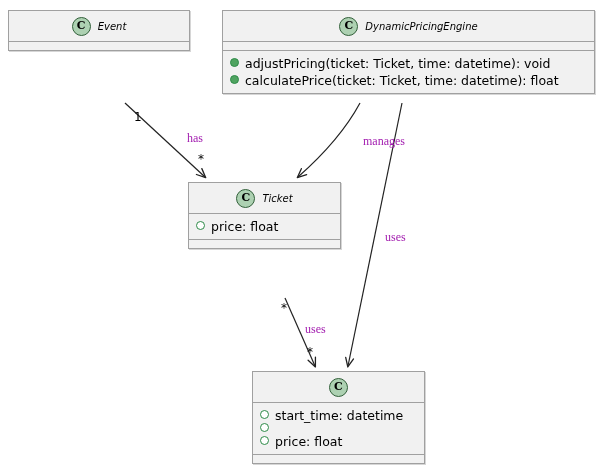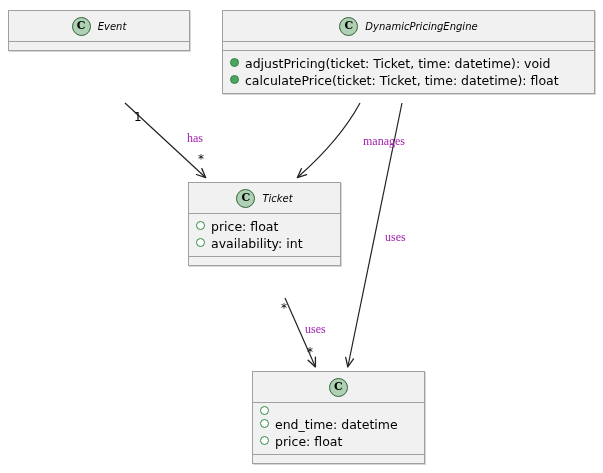--- a/index.html
+++ b/index.html
@@ -175,39 +175,35 @@
   <div class="uml-class" style="left:188px; top:182px; width:153px;">
     <div class="uml-header">
       <span class="class-badge">C</span>
       <span class="class-title">Ticket</span>
     </div>
     <div class="uml-compartment">
       <div class="member">
         <span class="vis-dot attr"></span>
         <span>price: float</span>
       </div>
-      <div class="member">
-        <span class="vis-dot attr"></span>
-        <span>availability: int</span>
-      </div>
     </div>
     <div class="uml-compartment empty"></div>
   </div>
 
   <div class="uml-class" style="left:252px; top:371px; width:173px;">
     <div class="uml-header">
       <span class="class-badge">C</span>
     </div>
     <div class="uml-compartment">
       <div class="member">
         <span class="vis-dot attr"></span>
-      </div>
-      <div class="member">
-        <span class="vis-dot attr"></span>
-        <span>end_time: datetime</span>
+        <span>start_time: datetime</span>
+      </div>
+      <div class="member">
+        <span class="vis-dot attr"></span>
       </div>
       <div class="member">
         <span class="vis-dot attr"></span>
         <span>price: float</span>
       </div>
     </div>
     <div class="uml-compartment empty"></div>
   </div>
 
 </div>

